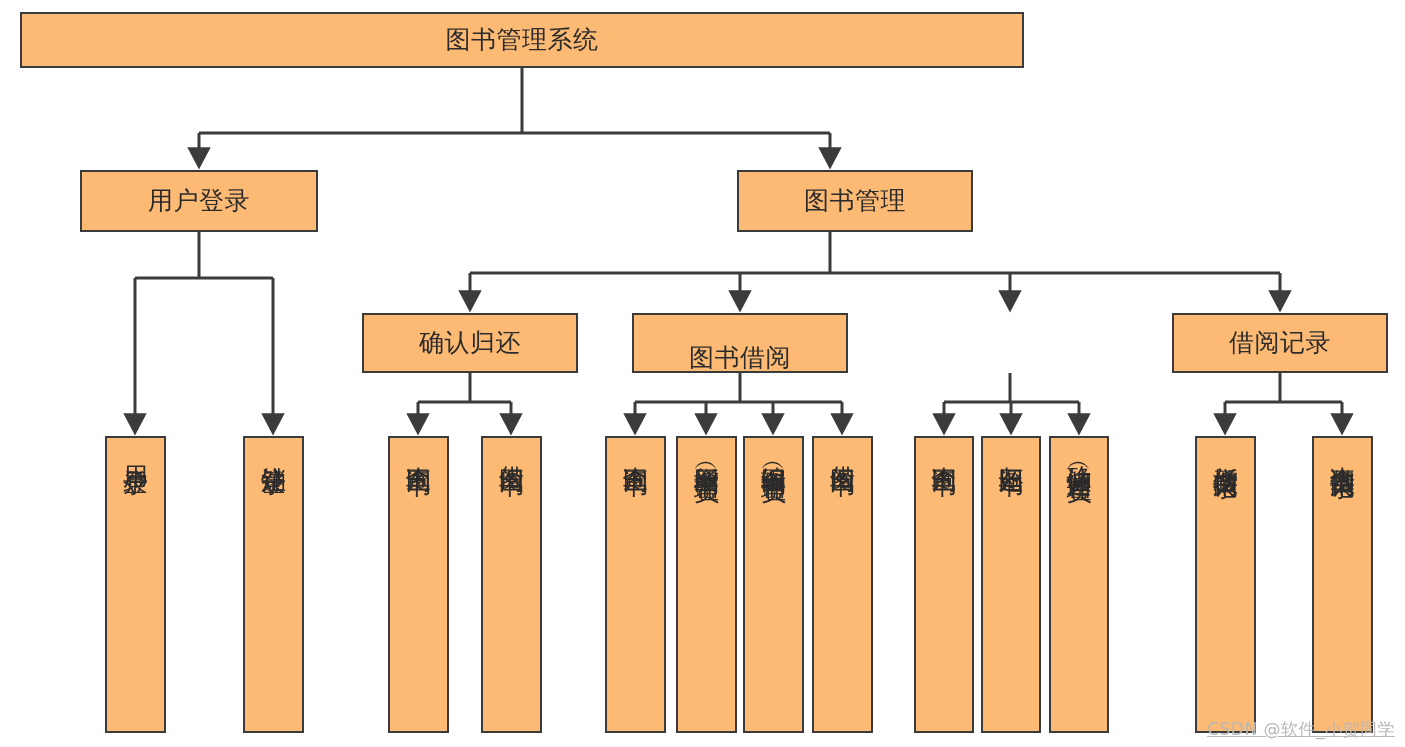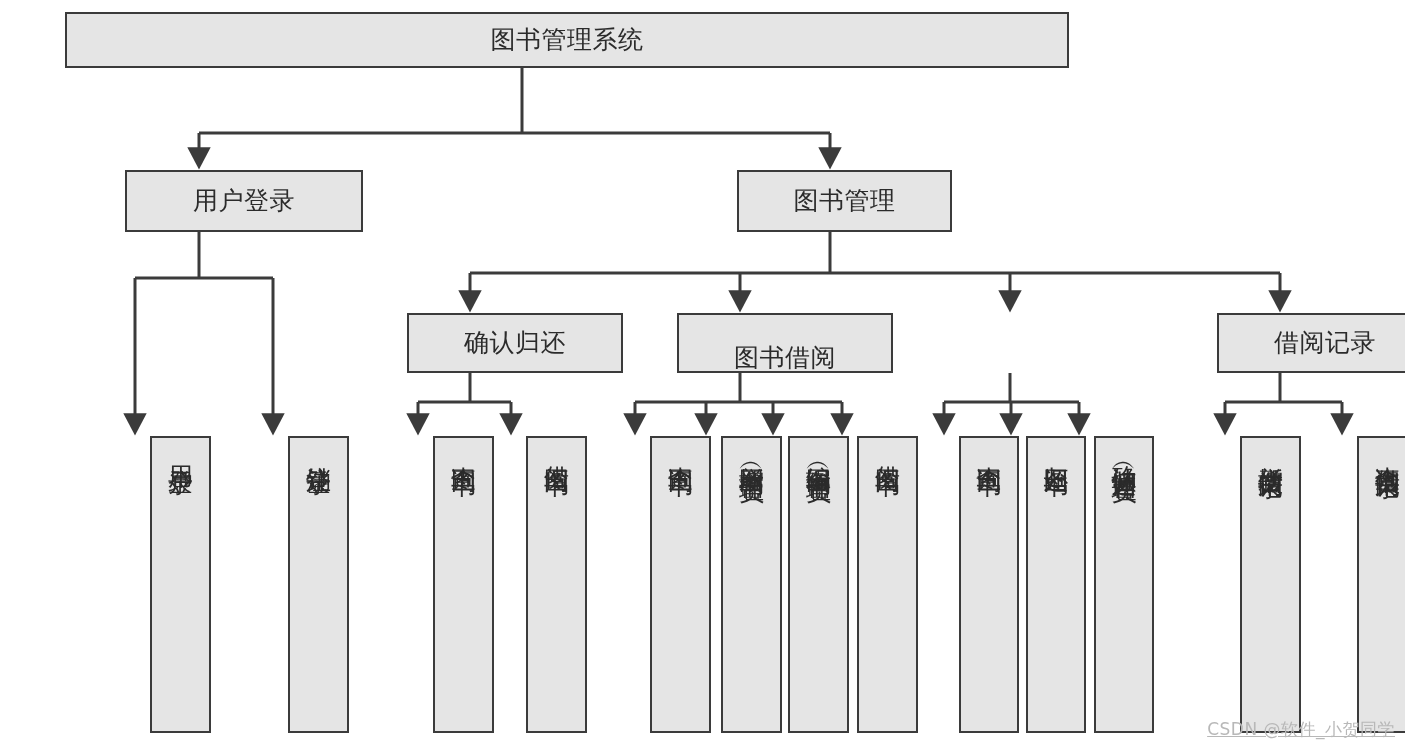--- a/index.html
+++ b/index.html
@@ -25,26 +25,25 @@
     left: 0;
     top: 0;
     width: 1405px;
     height: 747px;
     pointer-events: none;
   }
   .node {
     position: absolute;
     box-sizing: border-box;
     border: 2.5px solid #3b3b3b;
-    background: #e5e5e5;
+    background: #fdba74;
     display: flex;
     align-items: center;
     justify-content: center;
     z-index: 3;
-    margin-left: 45px;
   }
   .node .label {
     color: #2b2b2b;
     letter-spacing: 0.5px;
     white-space: nowrap;
   }
   
   .node.horiz .label {
     font-size: 25px;
     line-height: 1.1;
@@ -134,21 +133,21 @@
     </g>
   </svg>
 
   <div class="node horiz root" style="left:20px; top:12px; width:1004px; height:56px;">
     <span class="label">图书管理系统</span>
   </div>
 
   <div class="node horiz level1" style="left:80px; top:170px; width:238px; height:62px;">
     <span class="label">用户登录</span>
   </div>
-  <div class="node horiz level1" style="left:692px; top:170px; width:215px; height:62px;">
+  <div class="node horiz level1" style="left:737px; top:170px; width:236px; height:62px;">
     <span class="label">图书管理</span>
   </div>
 
   <div class="node horiz level2" style="left:362px; top:313px; width:216px; height:60px;">
     <span class="label">确认归还</span>
   </div>
   <div class="node horiz level2" style="left:632px; top:313px; width:216px; height:60px;align-items:flex-end;">
     <span class="label">图书借阅</span>
   </div>
   <div class="node horiz level2" style="left:1172px; top:313px; width:216px; height:60px;">

